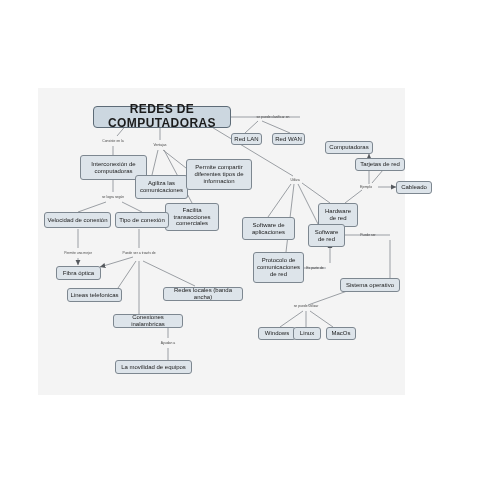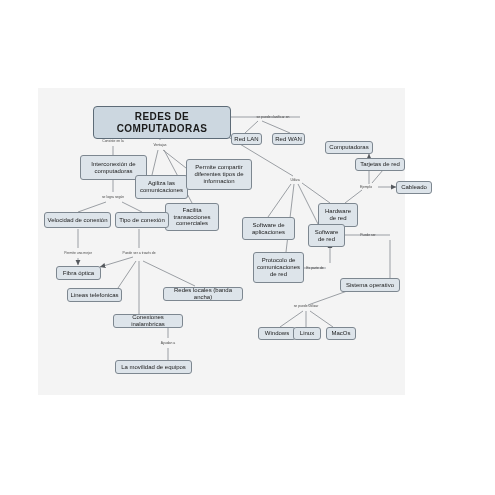--- a/index.html
+++ b/index.html
@@ -83,21 +83,21 @@
       <path d="M390,240 L390,278"></path>
 
       <path d="M350,290 L308,305"></path>
 
       <path d="M303,311 L280,327"></path>
       <path d="M306,311 L306,327"></path>
       <path d="M310,311 L333,327"></path>
     </g>
   </svg>
 
-  <div class="node title-node" style="left:93px;top:106px;width:138px;height:33px;font-size:10px;">REDES DE COMPUTADORAS</div>
+  <div class="node title-node" style="left:93px;top:106px;width:138px;height:22px;font-size:12px;">REDES DE COMPUTADORAS</div>
 
   <div class="node" style="left:80px;top:155px;width:67px;height:25px;font-size:6px;">Interconexión de computadoras</div>
 
   <div class="node" style="left:135px;top:175px;width:53px;height:24px;font-size:6px;">Agiliza las comunicaciones</div>
 
   <div class="node" style="left:186px;top:159px;width:66px;height:31px;font-size:6px;">Permite compartir diferentes tipos de informacion</div>
 
   <div class="node" style="left:165px;top:203px;width:54px;height:28px;font-size:6px;">Facilita transacciones comerciales</div>
 
   <div class="node" style="left:231px;top:133px;width:31px;height:12px;font-size:6px;">Red LAN</div>

